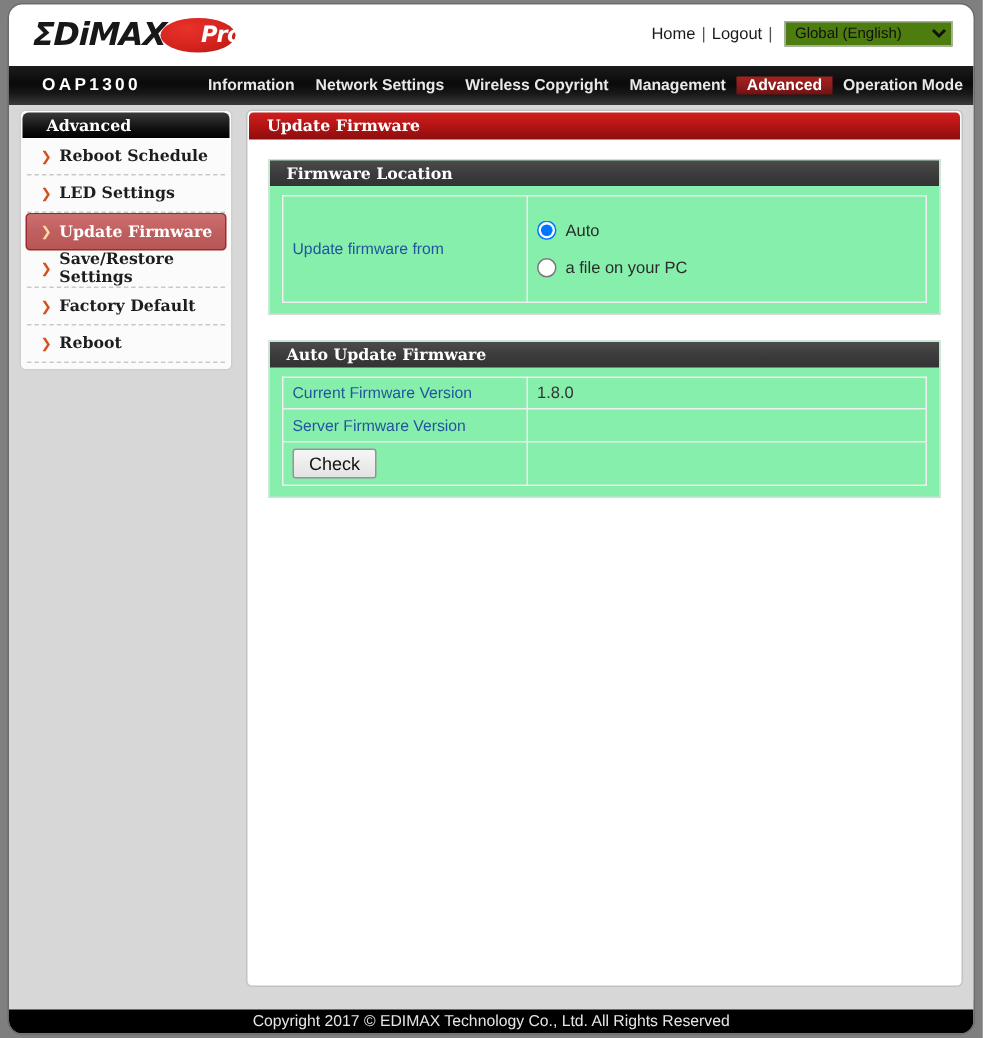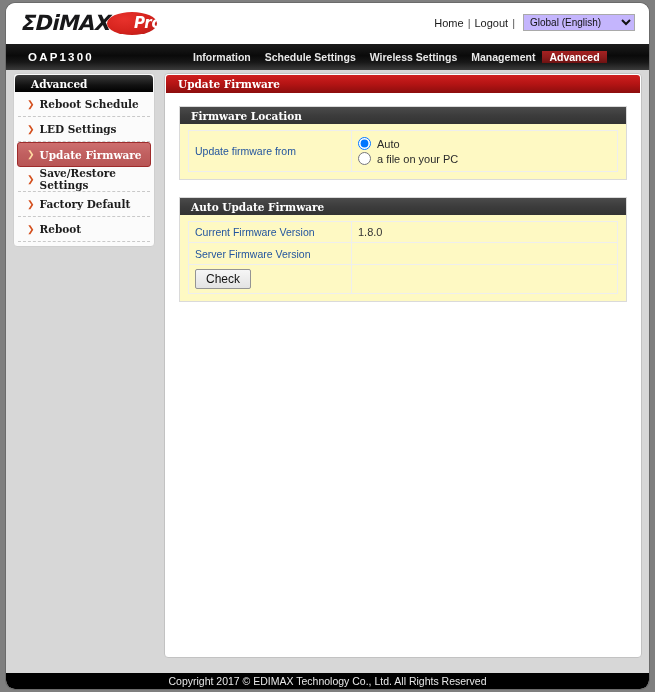--- a/index.html
+++ b/index.html
@@ -101,21 +101,21 @@
     text-decoration: none;
   }
   .tr-sep { margin: 0 4px; color: #555; }
   #lang-select {
     margin-left: 4px;
     width: 112px;
     height: 17px;
     font-size: 10px;
     font-family: "Liberation Sans", sans-serif;
     border: 1px solid #a9a9a9;
-    background: #c4b5fd;
+    background: #4d7c0f;
     color: #111;
     padding: 0 2px;
   }
 
   
   #navbar {
     position: absolute;
     left: 0; top: 41px;
     width: 643px;
     height: 26px;
@@ -248,21 +248,21 @@
     display: flex;
     align-items: center;
     padding-left: 12px;
     box-sizing: border-box;
     font-family: "DejaVu Serif", serif;
   }
 
   .section {
     margin: 13px 14px 0 14px;
     border: 1px solid #dadada;
-    background: #fef9c3;
+    background: #86efac;
   }
   .section-header {
     height: 17px;
     background: linear-gradient(to bottom, #4b4b4b 0%, #3c3c3c 50%, #333333 100%);
     color: #ffffff;
     font-weight: bold;
     font-size: 10.5px;
     display: flex;
     align-items: center;
     padding-left: 11px;
@@ -289,21 +289,21 @@
   }
   td.lbl-cell {
     width: 150px;
     color: #23559e;
     font-weight: normal;
     font-size: 10.5px;
   }
   .radio-row {
     display: flex;
     align-items: flex-end;
-    margin: 2px 0;
+    margin: 12px 0;
     font-size: 11px;
     color: #2b2b2b;
   }
   .radio-row input { margin: 0 6px 0 0; }
 
   .btn {
     font-family: "Liberation Sans", sans-serif;
     font-size: 12px;
     padding: 2px 10px;
     background: linear-gradient(to bottom, #f6f6f6 0%, #e3e3e3 100%);
@@ -356,24 +356,25 @@
         <select id="lang-select">
           <option>Global (English)</option>
         </select>
       </div>
     </div>
 
     <div id="navbar">
       <div id="model">OAP1300</div>
       <div id="navitems">
           <div class="nav-item">Information</div>
-          <div class="nav-item">Schedule Settings</div>
-          <div class="nav-item">Wireless Settings</div>
+          <div class="nav-item">Network Settings</div>
+          <div class="nav-item">Wireless Copyright</div>
           <div class="nav-item">Management</div>
           <div class="nav-item active">Advanced</div>
+          <div class="nav-item">Operation Mode</div>
         </div>
     </div>
 
     <div id="bodyarea">
 
       <div id="sidebar">
         <div id="sidebar-header">Advanced</div>
         <div id="sidebar-items">
             <div class="side-item">
               <span class="arrow">❯</span>

